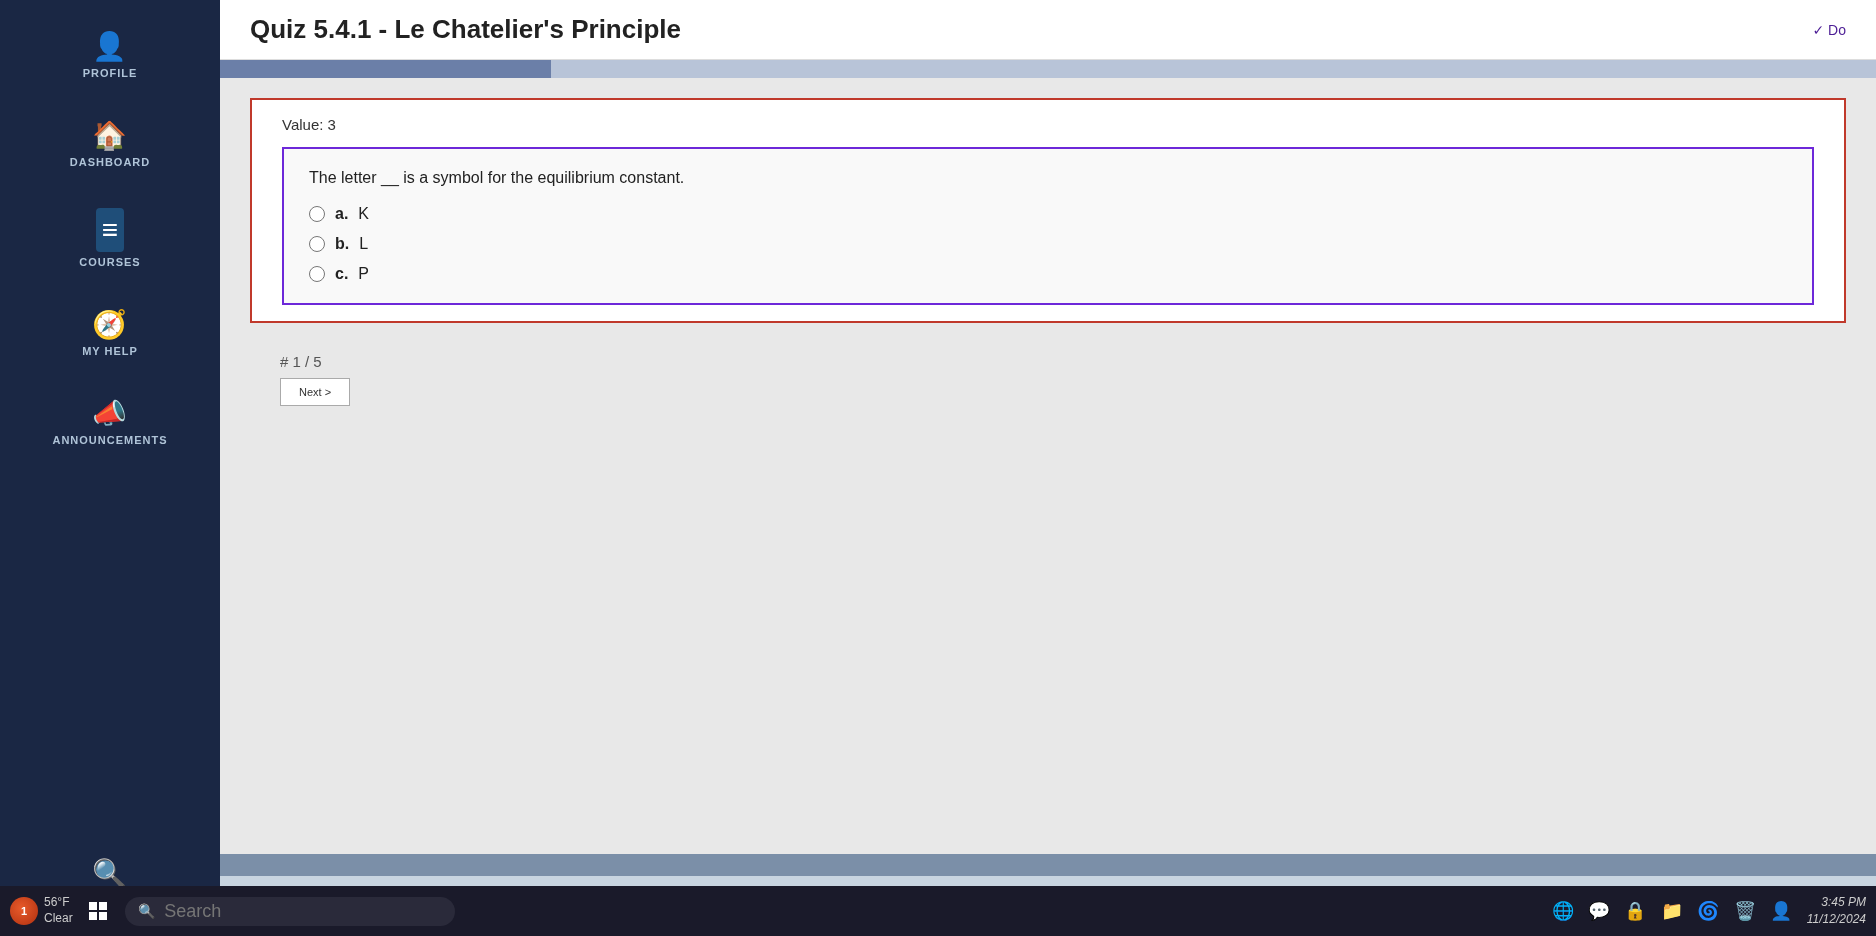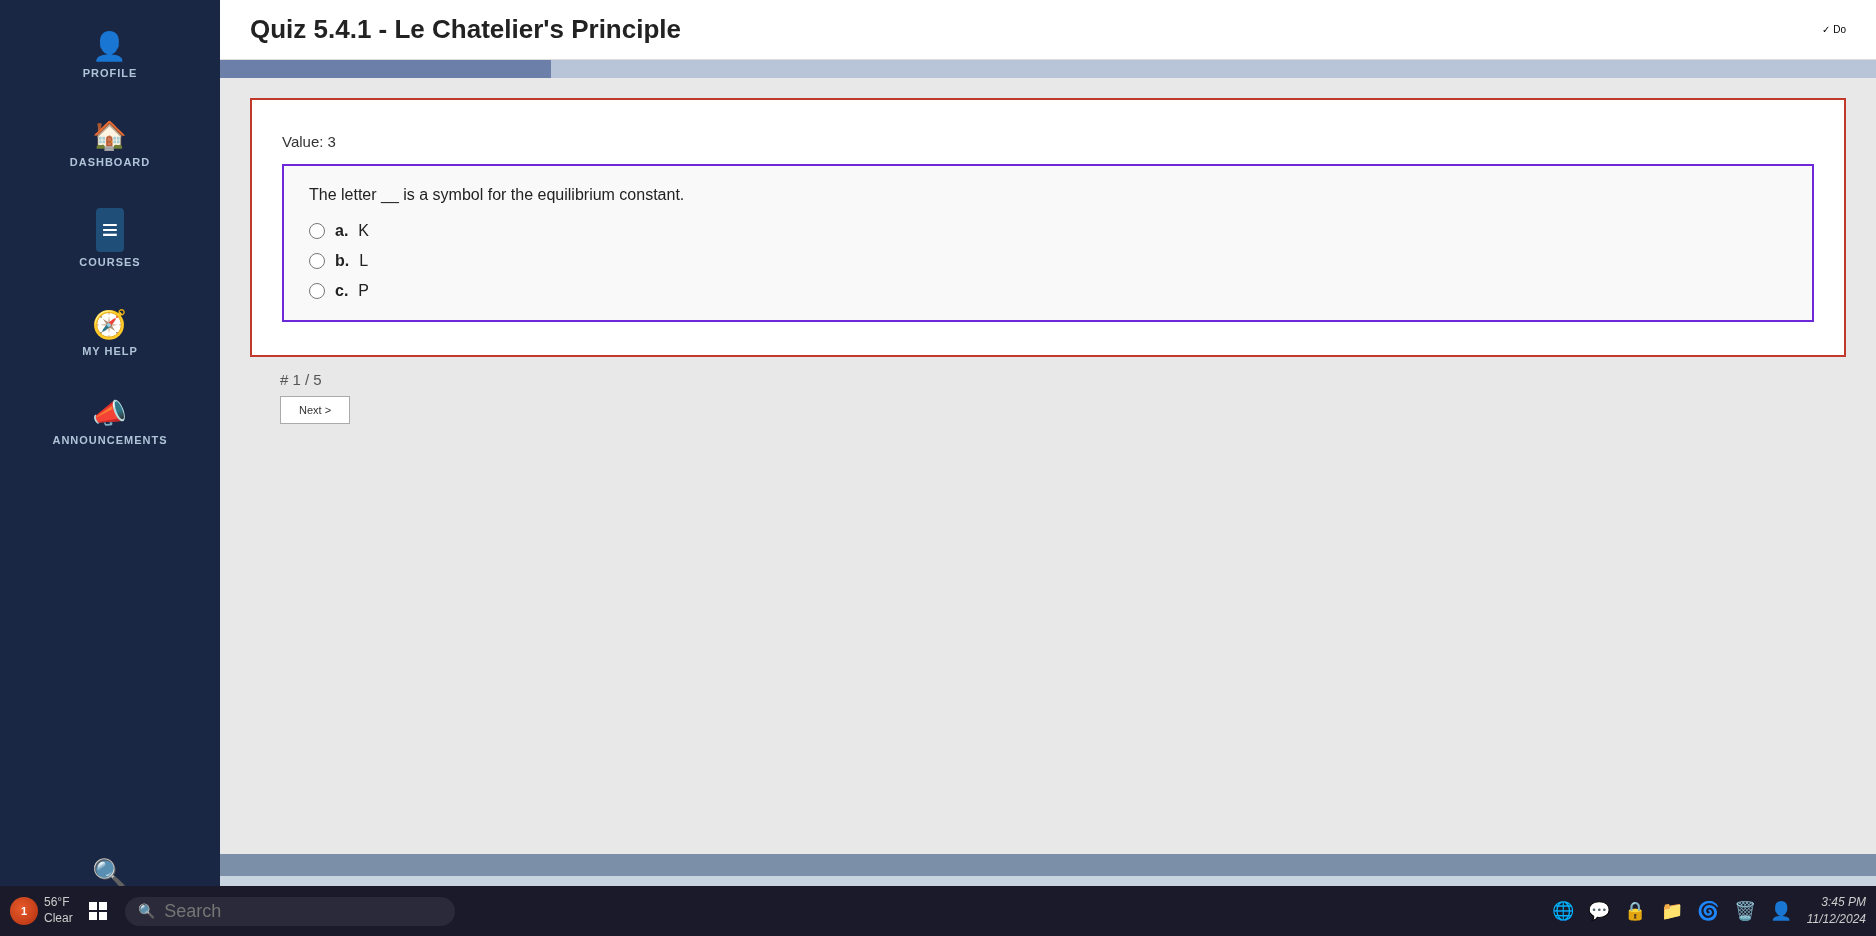--- a/index.html
+++ b/index.html
@@ -70,22 +70,22 @@
       justify-content: space-between;
       border-bottom: 1px solid #ddd;
       min-height: 60px;
     }
     .header-title {
       font-size: 26px;
       font-weight: bold;
       color: #222;
     }
     .header-done {
-      color: #000000;
-      font-size: 10px;
+      color: #4c1d95;
+      font-size: 14px;
       display: flex;
       align-items: center;
       gap: 4px;
     }
 
     
     .progress-bar-container {
       background: #b8c4d8;
       height: 18px;
       width: 100%;
@@ -101,22 +101,22 @@
       flex: 1;
       padding: 20px 30px;
       background: #e8e8e8;
       overflow-y: auto;
     }
 
     
     .question-outer {
       border: 2px solid #c0392b;
       background: white;
-      padding: 33px 30px;
-      margin-bottom: 4px;
+      padding: 16px 30px;
+      margin-bottom: 20px;
     }
     .value-label {
       font-size: 15px;
       color: #333;
       margin-bottom: 14px;
     }
 
     
     .question-inner {
       border: 2px solid #6d28d9;

